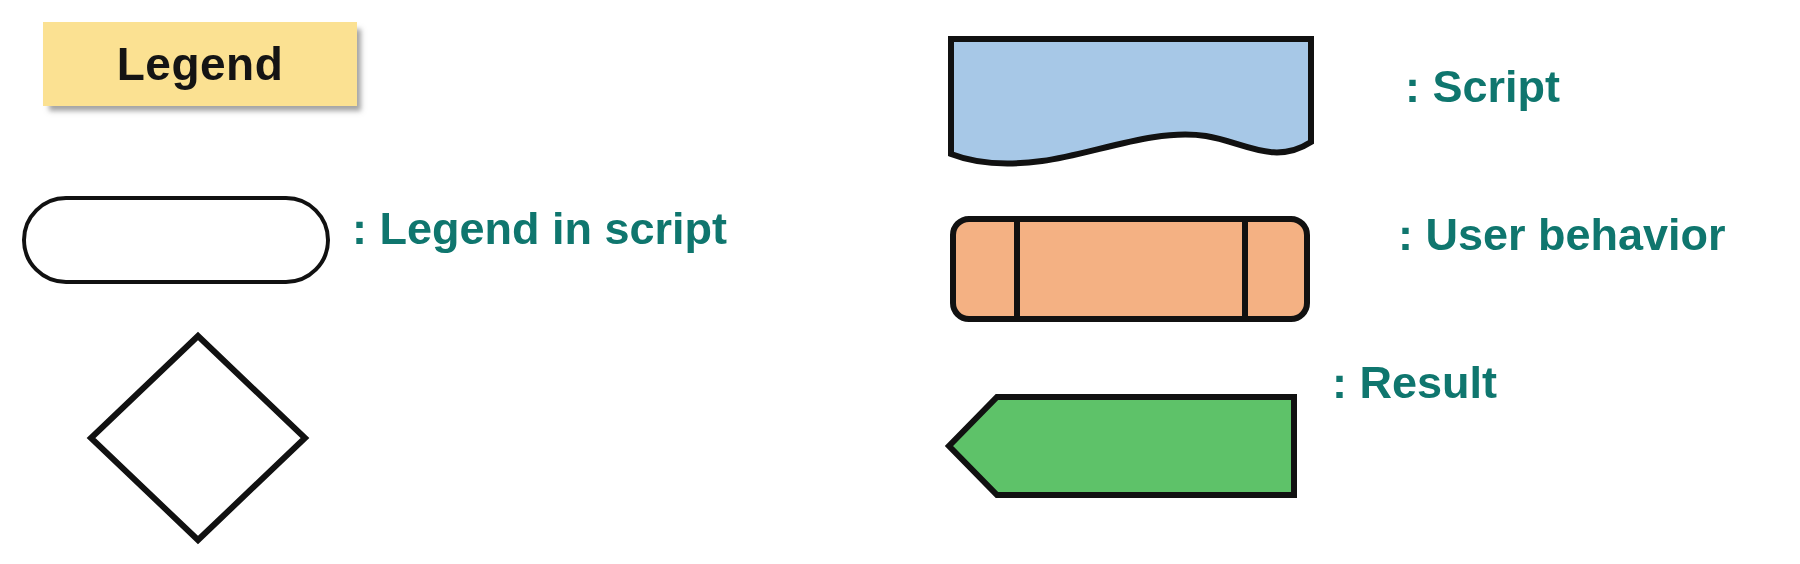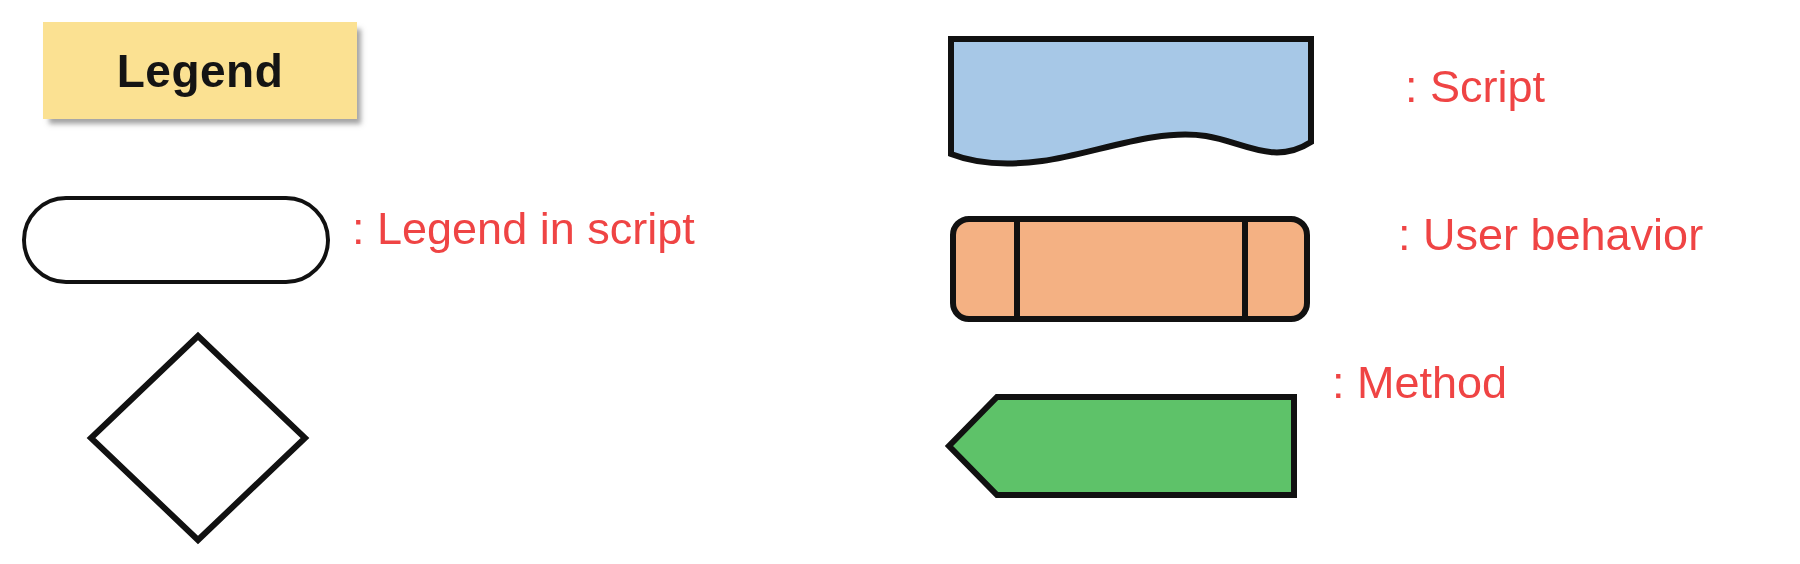--- a/index.html
+++ b/index.html
@@ -19,40 +19,41 @@
     background: #ffffff;
     overflow: hidden;
   }
 
   
   .legend-title-box {
     position: absolute;
     left: 43px;
     top: 22px;
     width: 314px;
-    height: 97px;
+    height: 84px;
     background: #FBE192;
     box-shadow: 5px 6px 5px -1px rgba(90,90,90,0.55);
     display: flex;
     align-items: center;
     justify-content: center;
   }
   .legend-title-text {
     font-size: 46px;
     font-weight: bold;
     color: #141414;
     letter-spacing: 0.5px;
     line-height: 1;
   }
   .label {
     position: absolute;
     font-size: 45px;
-    color: #ef4444;
+    color: #0f766e;
     white-space: nowrap;
     line-height: 1;
+    font-weight: bold;
   }
 
   
   .stadium {
     position: absolute;
     left: 22px;
     top: 196px;
     width: 308px;
     height: 88px;
     border: 4px solid #111111;
@@ -101,15 +102,15 @@
   <svg class="svg-shape" style="left:946px; top:212px;" width="374" height="116" viewBox="0 0 374 116">
     <rect x="7" y="7" width="354" height="100" rx="16" ry="16" fill="#F4B183" stroke="#111111" stroke-width="6"></rect>
     <line x1="71" y1="7" x2="71" y2="107" stroke="#111111" stroke-width="6"></line>
     <line x1="299" y1="7" x2="299" y2="107" stroke="#111111" stroke-width="6"></line>
   </svg>
   <div class="label lbl-behavior">: User behavior</div>
 
   <svg class="svg-shape" style="left:942px; top:390px;" width="364" height="112" viewBox="0 0 364 112">
     <polygon points="55,7 352,7 352,105 55,105 7,56" fill="#5EC269" stroke="#111111" stroke-width="6" stroke-linejoin="miter"></polygon>
   </svg>
-  <div class="label lbl-result">: Method</div>
+  <div class="label lbl-result">: Result</div>
 
 </div>
 
 </body></html>

